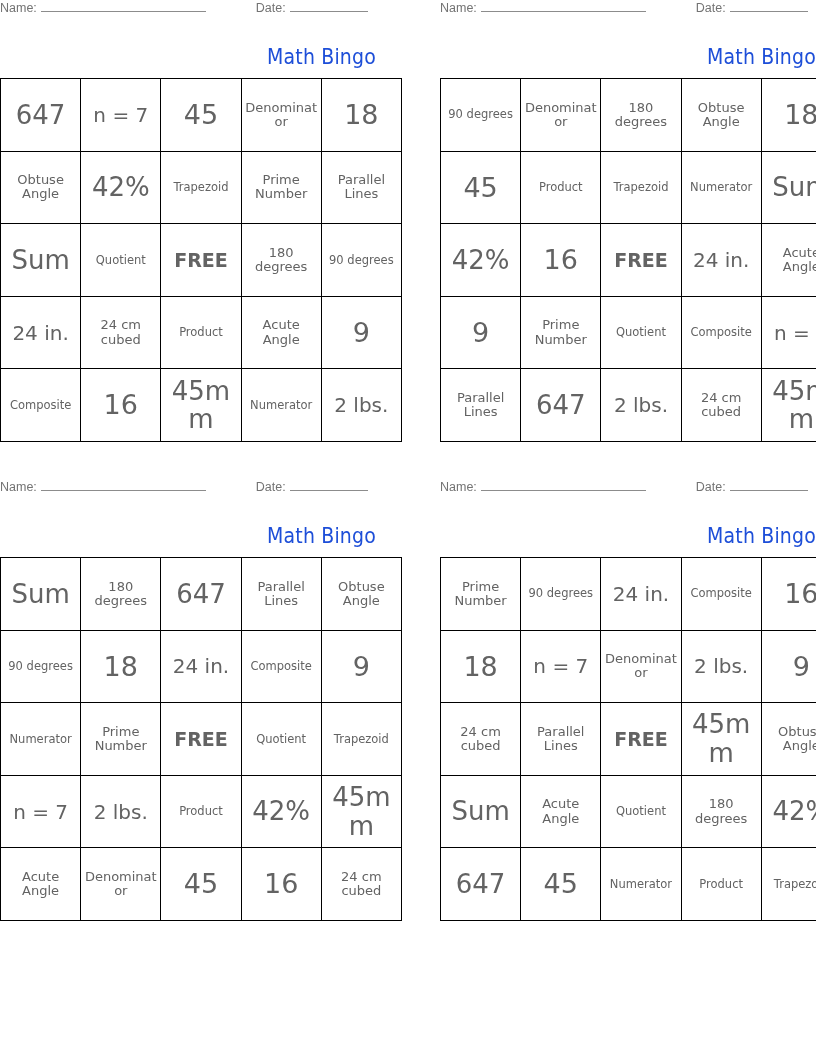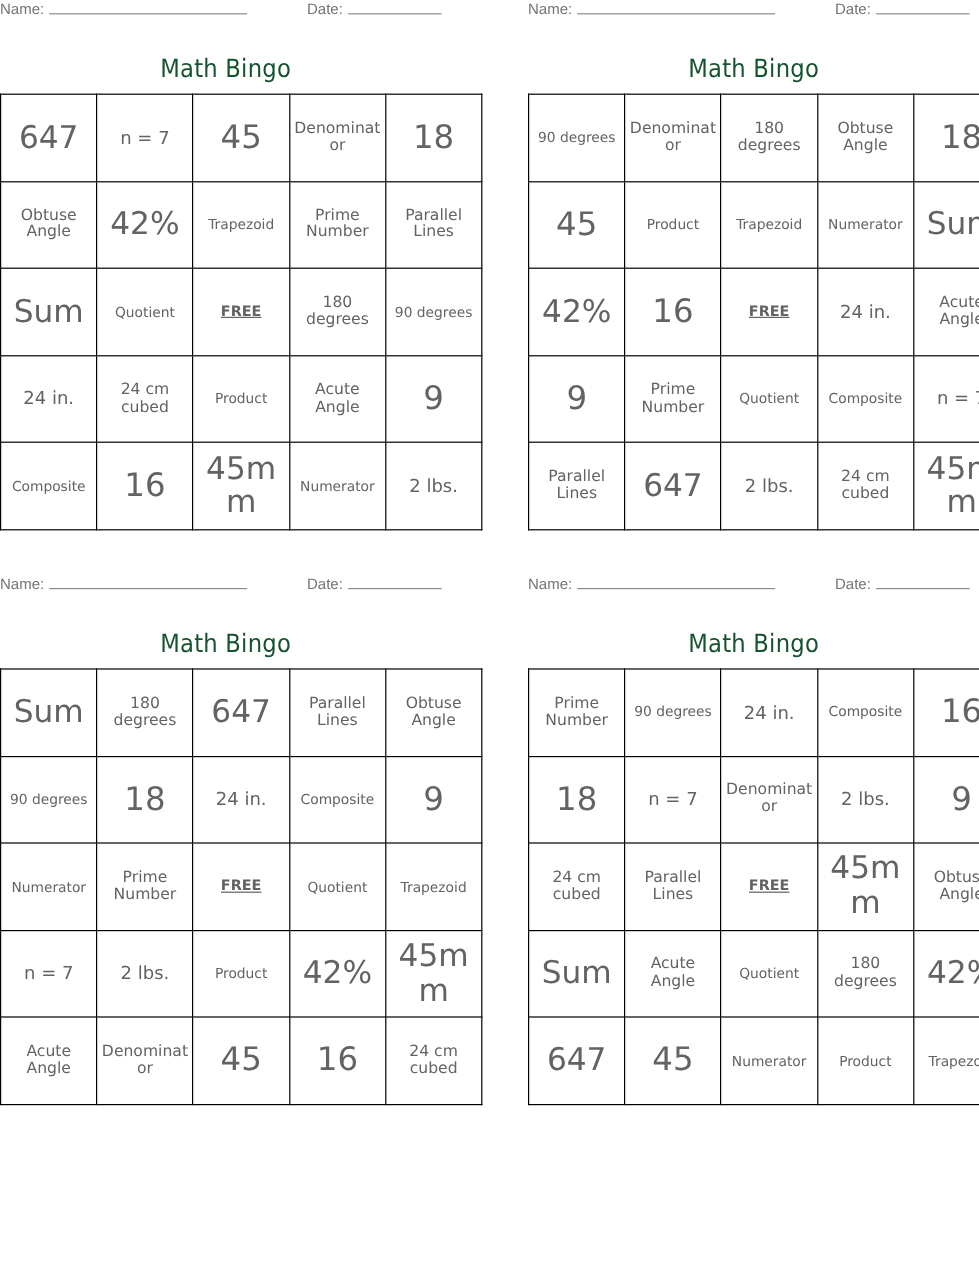--- a/index.html
+++ b/index.html
@@ -47,25 +47,25 @@
     border-bottom: 1px solid #8c8c8c;
     height: 11px;
     margin-left: 4px;
   }
   .rule-name { width: 165px; }
   .rule-date { width: 78px; }
   .hh-gap { width: 50px; }
 
   
   .card-title {
-    text-align: center;
+    text-align: right;
     font-family: "DejaVu Sans Condensed", "Liberation Sans Narrow", "Liberation Sans", sans-serif;
     font-size: 21px;
     font-weight: 400;
-    color: #14532d;
+    color: #1d4ed8;
     letter-spacing: .2px;
     margin-top: 21px;
     margin-bottom: 0;
     height: 28px;
     line-height: 28px;
   }
 
   
   .bingo {
     margin-top: 7px;
@@ -84,28 +84,27 @@
     color: #636363;
     font-family: "DejaVu Sans", sans-serif;
     line-height: 1.1;
     overflow: hidden;
     word-wrap: break-word;
   }
 
   
   .sz-xl { font-size: 27px; }
   .sz-lg { font-size: 26px; }
-  .sz-md { font-size: 15px; }
+  .sz-md { font-size: 20px; }
   .sz-sm { font-size: 11.5px; margin-left: 20px; }
   .sz-xs { font-size: 13px; }
 
   .free {
     font-weight: bold;
-    font-size: 12px;
-    text-decoration: underline;
+    font-size: 19px;
     color: #5c5c5c;
   }
 </style>
 </head>
 <body>
 
 <div class="page">
 
   <div class="card card-tl">
     <div class="cardhead">

